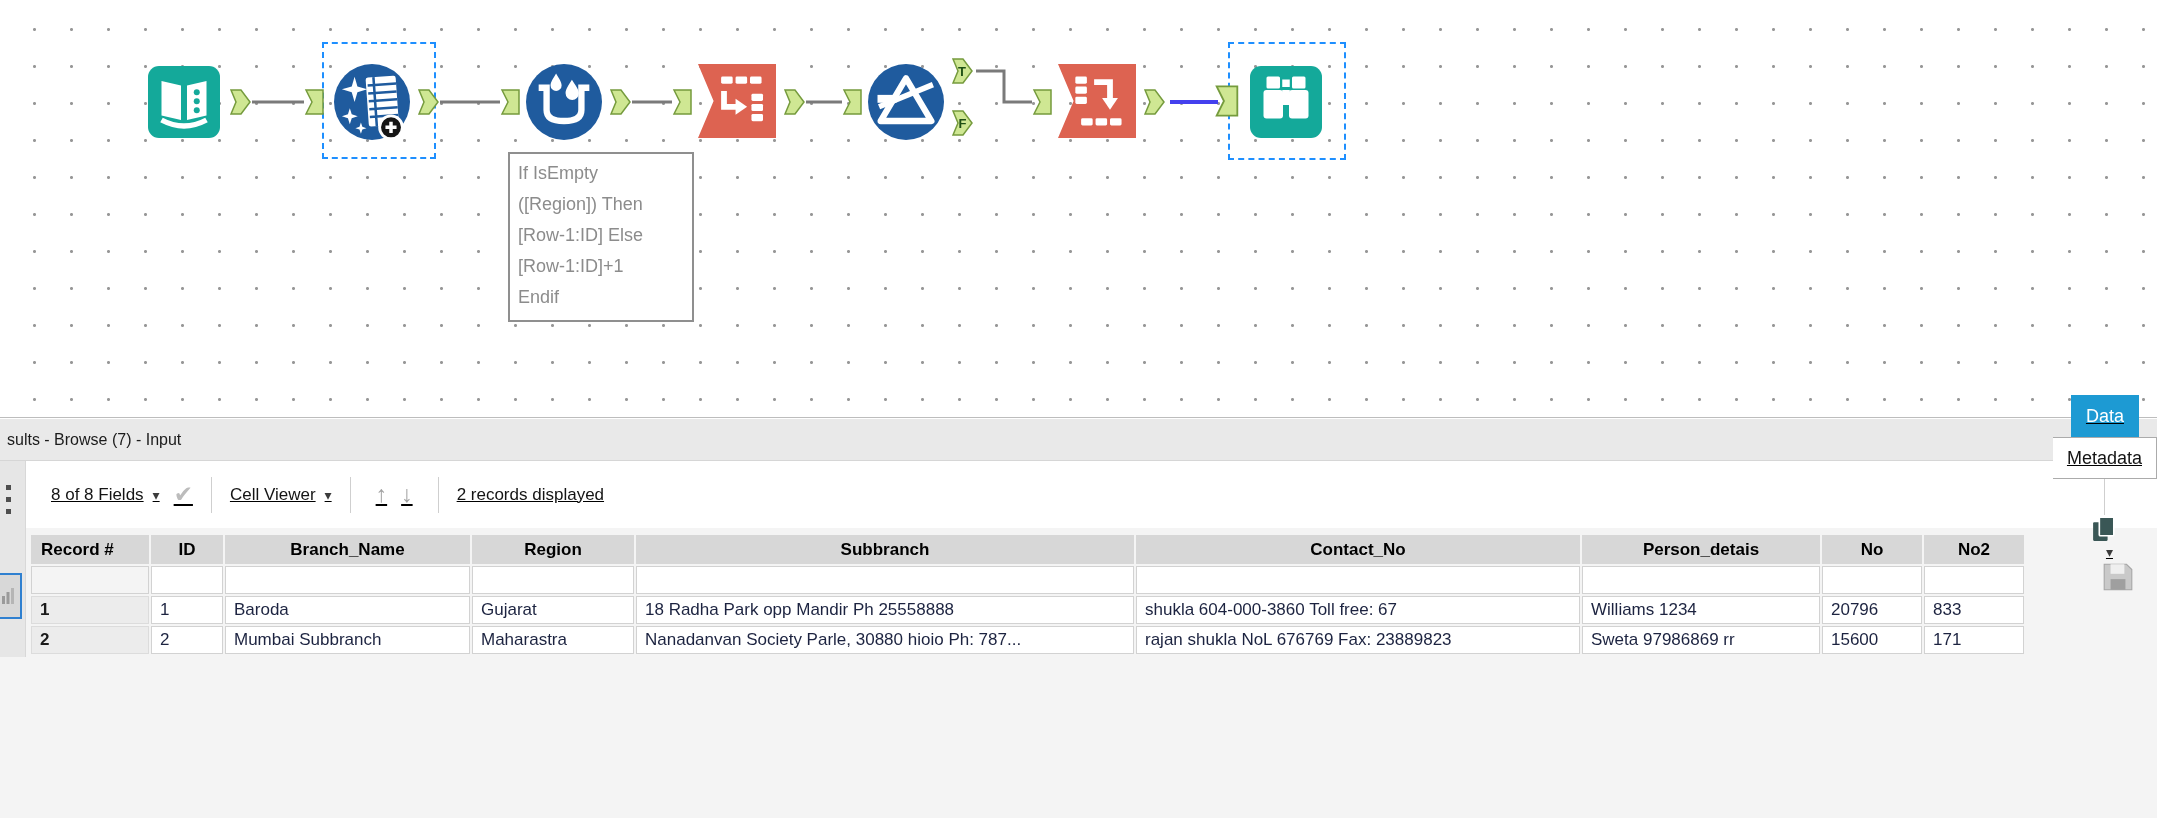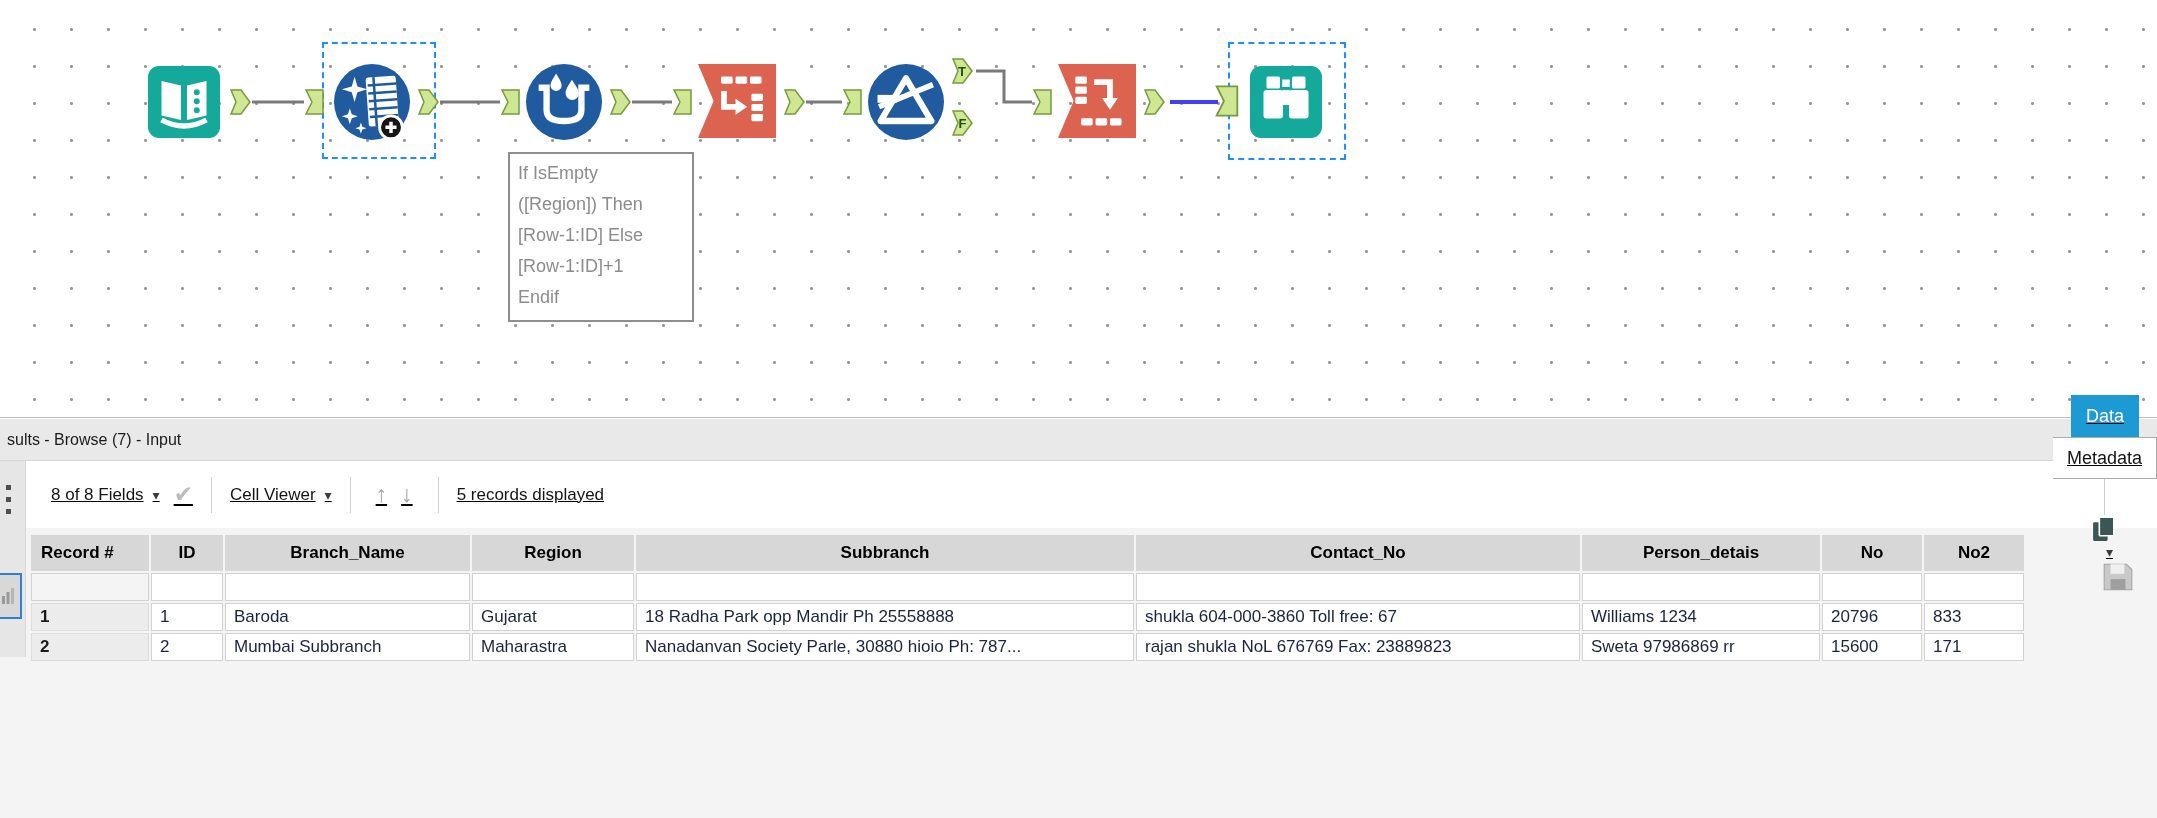--- a/index.html
+++ b/index.html
@@ -48,21 +48,21 @@
     border-right:1px solid #d8d8d8; }
   .grip { position:absolute; left:6px; top:24px; }
   .grip div { width:5px; height:5px; background:#4e4e4e; margin-bottom:7px; }
   .mini-tool { position:absolute; left:-6px; top:112px; width:28px; height:46px;
     border:2px solid #2f80d0; background:#d8d8d8; display:flex; align-items:center; justify-content:center; }
 
   
   .grid-wrap { position:absolute; left:29px; top:114px; }
   table.grid { border-collapse:separate; border-spacing:2px; }
   table.grid th { background:#d7d7d7; color:#000; font-size:17px; font-weight:bold;
-    height:29px; text-align:center; white-space:nowrap; padding:8px 6px; }
+    height:29px; text-align:center; white-space:nowrap; padding:1px 6px; }
   table.grid th.first { text-align:left; padding-left:10px; }
   tr.qual td { height:6px; background:#9edd6d; padding:0; }
   tr.qual td.blank { background:transparent; }
   table.grid td { background:#fff; border:1px solid #d2d2d2; height:28px; font-size:17px;
     color:#1c2340; padding:0 8px; white-space:nowrap; overflow:hidden; text-align:left; }
   table.grid td.rec { background:#ececec; border-color:#dcdcdc; color:#1a1a1a; font-weight:bold; }
 </style>
 </head>
 <body>
 
@@ -250,21 +250,21 @@
       <span class="tb-label">8 of 8 Fields</span>
       <span class="caret">▾</span>
       <span class="check">✔</span>
       <span class="tb-sep"></span>
       <span class="tb-label">Cell Viewer</span>
       <span class="caret">▾</span>
       <span class="tb-sep"></span>
       <span class="nav-arrow">↑</span>
       <span class="nav-arrow">↓</span>
       <span class="tb-sep"></span>
-      <span class="tb-label">5 records displayed</span>
+      <span class="tb-label">2 records displayed</span>
 
       <div class="right-cluster">
         <div class="tab-btn tab-data">Data</div>
         <div class="tab-btn tab-meta">Metadata</div>
         <span class="tb-sep"></span>
         <span class="icon-btn">
           <svg width="27" height="29" viewBox="0 0 26 28">
             <rect x="2" y="7" width="14" height="18" rx="1" fill="#3a5756"></rect>
             <rect x="8" y="2" width="14" height="18" rx="1" fill="#3a5756" stroke="#fff" stroke-width="1.6"></rect>
           </svg>

